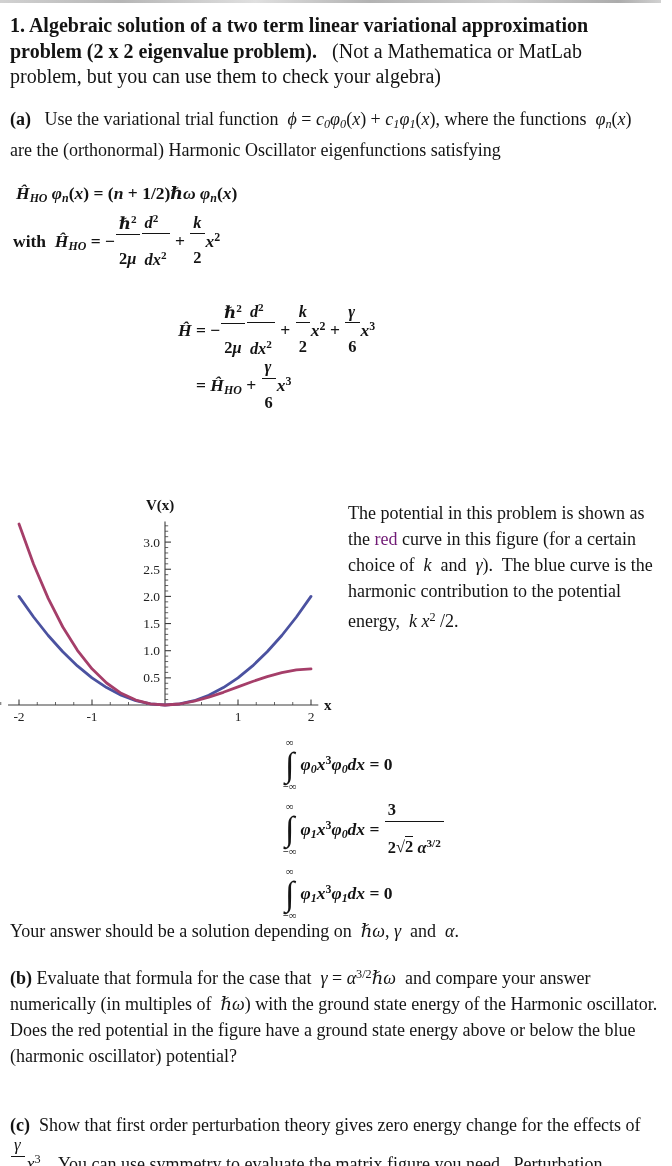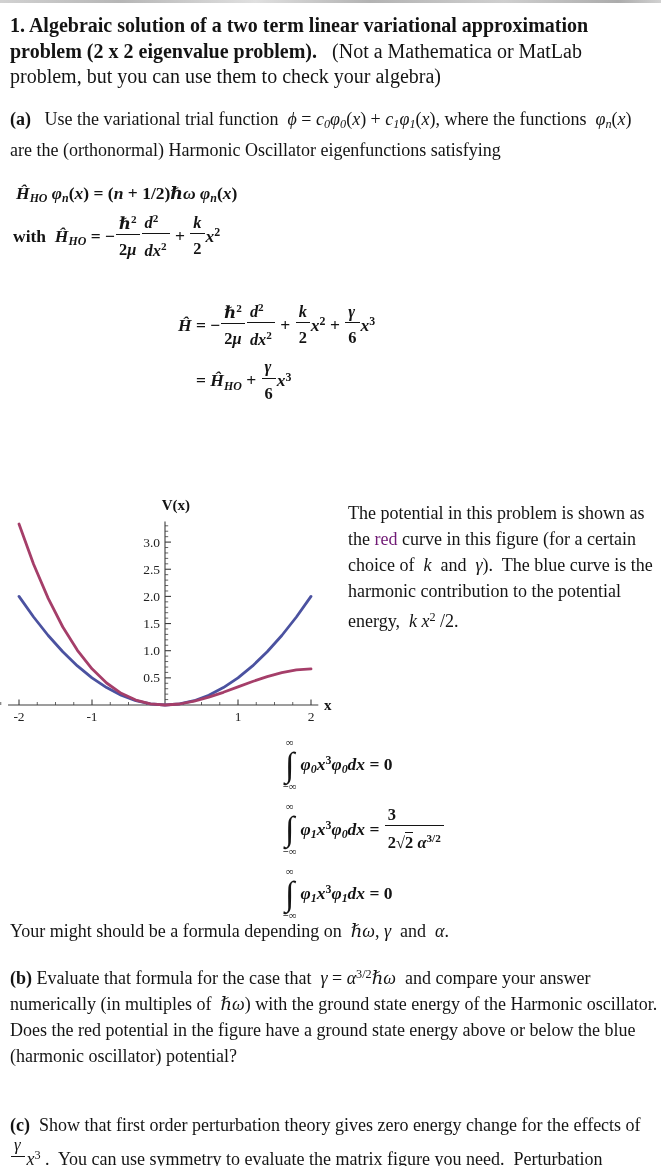--- a/index.html
+++ b/index.html
@@ -14,21 +14,21 @@
   .caption{width:330px;}
   .mb{font-weight:bold;}
   .mit{font-style:italic;}
   .mred{color:#701a75;}
   .mtxt{}
   .msub{font-size:68%;font-style:italic;vertical-align:-0.28em;}
   .msup{font-size:68%;vertical-align:0.5em;}
   .mfrac{display:inline-block;vertical-align:middle;text-align:left;font-size:0.94em;
          line-height:1.12;position:relative;top:-0.1em;margin:0 1px;}
   .mfrac .num{display:block;padding:0 3px 1px;}
-  .mfrac .den{display:block;border-top:1.3px solid #141414;padding:6px 3px 0;}
+  .mfrac .den{display:block;border-top:1.3px solid #141414;padding:15px 3px 0;}
   .mint{display:inline-flex;flex-direction:column;align-items:center;vertical-align:middle;
         line-height:1;margin-right:4px;position:relative;top:-0.08em;}
   .mint .isym{font-size:195%;line-height:0.92;}
   .mint .ilim{font-size:60%;line-height:1.25;}
   .msqrt{display:inline-block;white-space:nowrap;}
   .msqrt .rad{font-style:normal;}
   .msqrt .rcand{border-top:1.2px solid #141414;font-style:normal;}
   .eqcol{position:absolute;left:283px;top:737px;}
   .eqcol .eq{position:static;display:block;margin-bottom:7px;}
   .chart-label{position:absolute;font-weight:bold;font-size:15px;line-height:16px;}
@@ -117,37 +117,37 @@
       <text x="160" y="194.35" font-size="13.5" fill="#222" text-anchor="end">0.5</text>
       <text x="160" y="167.2" font-size="13.5" fill="#222" text-anchor="end">1.0</text>
       <text x="160" y="140.05" font-size="13.5" fill="#222" text-anchor="end">1.5</text>
       <text x="160" y="112.9" font-size="13.5" fill="#222" text-anchor="end">2.0</text>
       <text x="160" y="85.75" font-size="13.5" fill="#222" text-anchor="end">2.5</text>
       <text x="160" y="58.60000000000002" font-size="13.5" fill="#222" text-anchor="end">3.0</text>
       <polyline points="19.0,108.4 33.6,129.0 48.2,147.5 62.8,163.8 77.4,177.9 92.0,189.8 106.6,199.6 121.2,207.2 135.8,212.7 150.4,215.9 165.0,217.0 179.6,215.9 194.2,212.7 208.8,207.2 223.4,199.6 238.0,189.8 252.6,177.9 267.2,163.8 281.8,147.5 296.4,129.0 311.0,108.4" fill="none" stroke="#4b52a0" stroke-width="2.8" stroke-linecap="round" stroke-linejoin="round"></polyline>
       <polyline points="19.0,36.0 33.6,76.3 48.2,110.4 62.8,139.0 77.4,162.3 92.0,180.8 106.6,195.0 121.2,205.3 135.8,212.1 150.4,215.8 165.0,217.0 179.6,216.0 194.2,213.2 208.8,209.2 223.4,204.3 238.0,198.9 252.6,193.5 267.2,188.6 281.8,184.6 296.4,181.8 311.0,180.8" fill="none" stroke="#a53e69" stroke-width="2.8" stroke-linecap="round" stroke-linejoin="round"></polyline>
     </svg>
 
-  <div class="chart-label" style="left:146px;top:497px;width:44px;text-align:right">V(x)</div>
+  <div class="chart-label" style="left:146px;top:497px;width:44px;text-align:left">V(x)</div>
   <div class="chart-label" style="left:324px;top:697px">x</div>
 
   <div class="block caption" style="top:500px;left:348px"><span class="mtxt">The potential in this problem is shown as
 the </span><span class="mred">red</span><span class="mtxt"> curve in this figure (for a certain
 choice of  </span><span class="mit">k</span><span class="mtxt">  and  </span><span class="mit">γ</span><span class="mtxt">).  The blue curve is the
 harmonic contribution to the potential
 energy,  </span><span class="mit">k x</span><span class="msup">2</span><span class="mtxt"> /2.</span></div>
 
   <div class="eqcol">
     <div class="eq"><span class="mint"><span class="ilim">∞</span><span class="isym">∫</span><span class="ilim">−∞</span></span><span class="mit">φ</span><span class="msub">0</span><span class="mit">x</span><span class="msup">3</span><span class="mit">φ</span><span class="msub">0</span><span class="mit">dx</span><span class="mtxt"> = 0</span></div>
     <div class="eq"><span class="mint"><span class="ilim">∞</span><span class="isym">∫</span><span class="ilim">−∞</span></span><span class="mit">φ</span><span class="msub">1</span><span class="mit">x</span><span class="msup">3</span><span class="mit">φ</span><span class="msub">0</span><span class="mit">dx</span><span class="mtxt"> = </span><span class="mfrac"><span class="num"><span class="mtxt">3</span></span><span class="den"><span class="mtxt">2</span><span class="msqrt"><span class="rad">√</span><span class="rcand">2</span></span><span class="mit"> α</span><span class="msup">3/2</span></span></span></div>
     <div class="eq"><span class="mint"><span class="ilim">∞</span><span class="isym">∫</span><span class="ilim">−∞</span></span><span class="mit">φ</span><span class="msub">1</span><span class="mit">x</span><span class="msup">3</span><span class="mit">φ</span><span class="msub">1</span><span class="mit">dx</span><span class="mtxt"> = 0</span></div>
   </div>
 
 
-  <div class="block" style="top:918px"><span class="mtxt">Your might should be a formula depending on  </span><span class="mit">ℏω</span><span class="mtxt">, </span><span class="mit">γ</span><span class="mtxt">  and  </span><span class="mit">α</span><span class="mtxt">.</span></div>
+  <div class="block" style="top:918px"><span class="mtxt">Your answer should be a solution depending on  </span><span class="mit">ℏω</span><span class="mtxt">, </span><span class="mit">γ</span><span class="mtxt">  and  </span><span class="mit">α</span><span class="mtxt">.</span></div>
 
   <div class="block" style="top:961px"><span class="mb">(b)</span><span class="mtxt"> Evaluate that formula for the case that  </span><span class="mit">γ</span><span class="mtxt"> = </span><span class="mit">α</span><span class="msup">3/2</span><span class="mit">ℏω</span><span class="mtxt">  and compare your answer
 numerically (in multiples of  </span><span class="mit">ℏω</span><span class="mtxt">) with the ground state energy of the Harmonic oscillator.
 Does the red potential in the figure have a ground state energy above or below the blue
 (harmonic oscillator) potential?</span></div>
 
   <div class="block" style="top:1112px"><span class="mb">(c)</span><span class="mtxt">  Show that first order perturbation theory gives zero energy change for the effects of
 </span><span class="mfrac"><span class="num"><span class="mit">γ</span></span><span class="den"><span class="mtxt">6</span></span></span><span class="mit">x</span><span class="msup">3</span><span class="mtxt"> .  You can use symmetry to evaluate the matrix figure you need.  Perturbation
 theory isn’t very useful for this case.</span></div>
 

